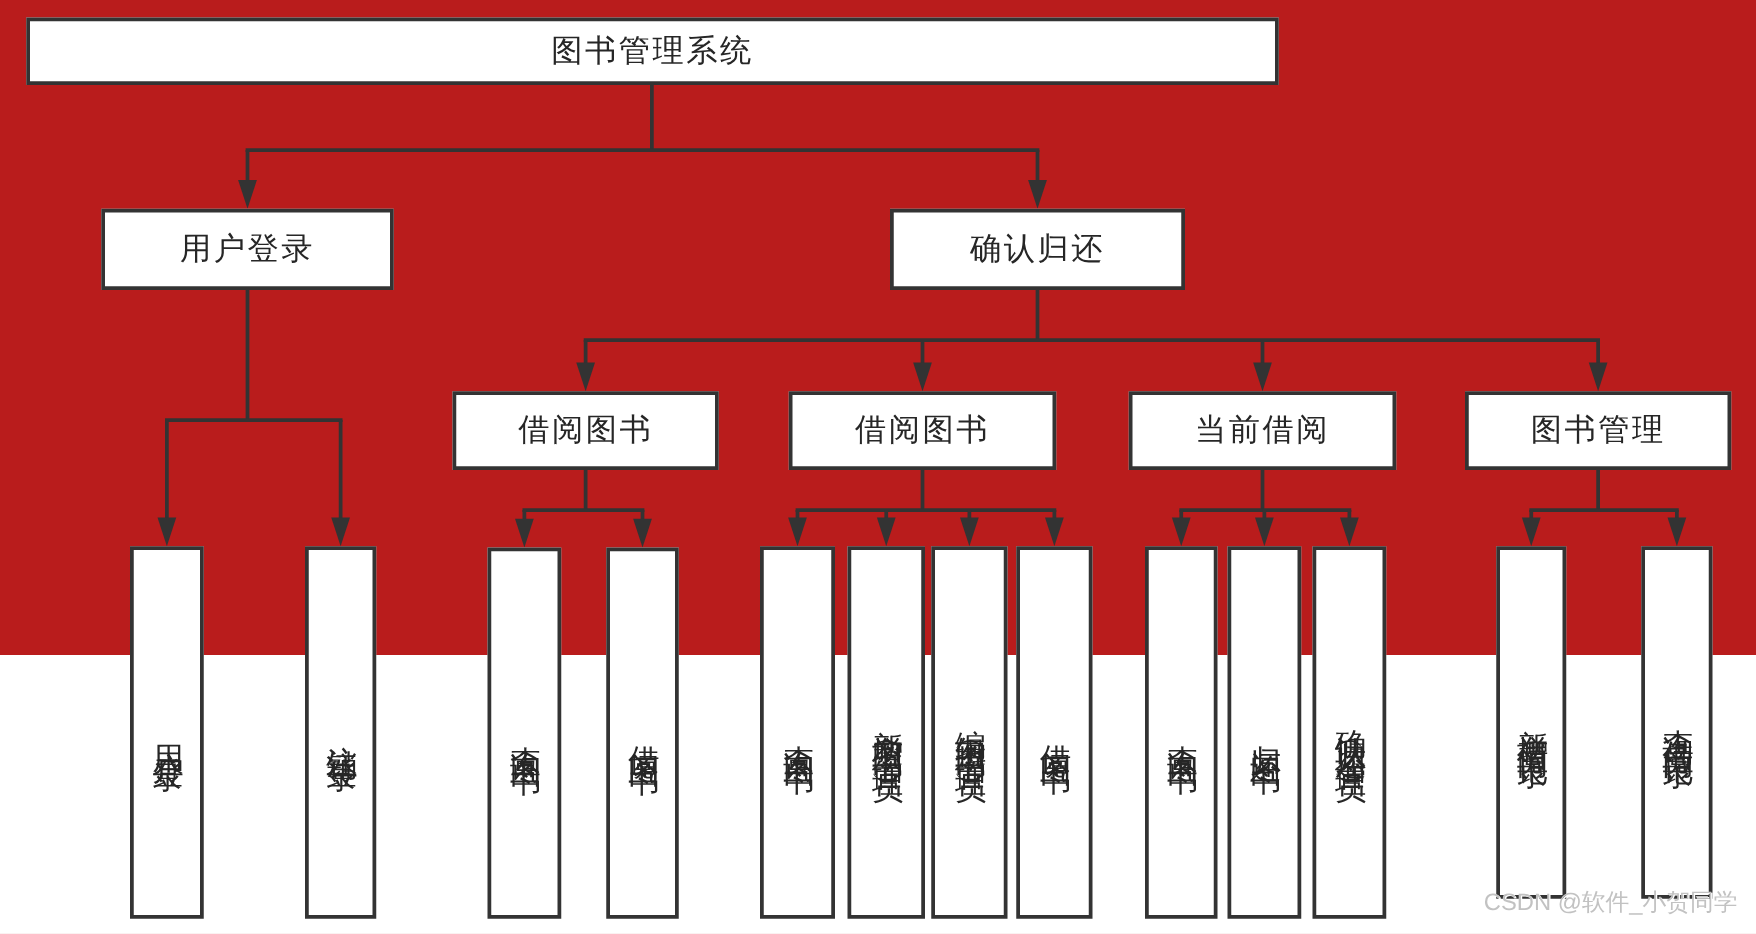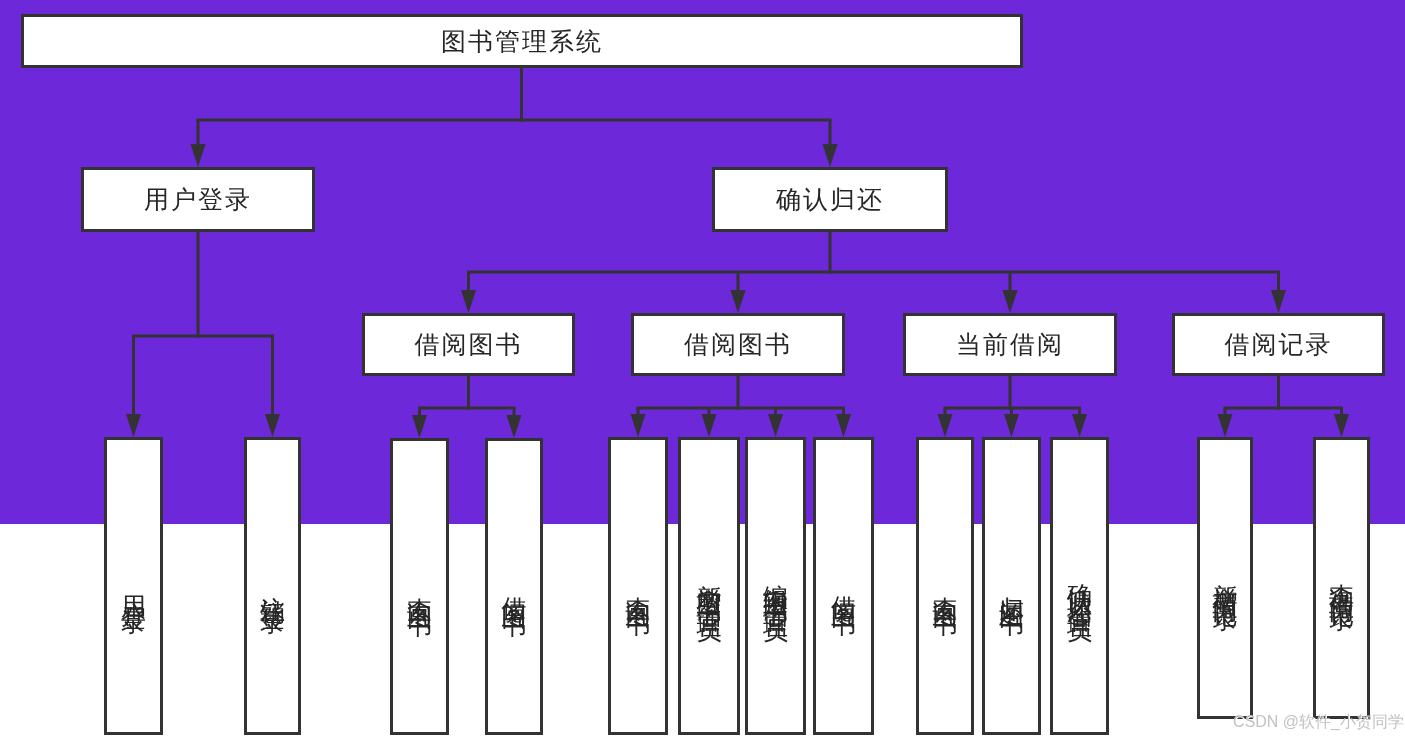--- a/index.html
+++ b/index.html
@@ -10,21 +10,21 @@
   body {
     width: 1405px;
     height: 747px;
     font-family: "Liberation Sans", "DejaVu Sans", sans-serif;
     overflow: hidden;
   }
   .canvas {
     position: relative;
     width: 1405px;
     height: 524px;
-    background: #6d28d9;
+    background: #b91c1c;
   }
   .connectors {
     position: absolute;
     left: 0;
     top: 0;
     z-index: 0;
   }
   .node {
     position: absolute;
     box-sizing: border-box;
@@ -44,24 +44,24 @@
   }
   .vlabel {
     writing-mode: vertical-lr;
     text-orientation: upright;
     font-size: 25px;
     letter-spacing: 5px;
     line-height: 1;
   }
   .watermark {
     position: absolute;
-    right: 1px;
+    right: 15px;
     top: 712px;
     z-index: 2;
-    font-size: 16px;
+    font-size: 19px;
     color: #c2c2c2;
     text-shadow: 1px 1px 0 #ffffff;
     white-space: nowrap;
     line-height: 1.2;
   }
 </style>
 </head>
 <body>
 
 <div class="canvas">
@@ -142,21 +142,21 @@
   <div class="node" style="left:362px;top:313px;width:213px;height:63px">
     <span class="hlabel">借阅图书</span>
   </div>
   <div class="node" style="left:631px;top:313px;width:214px;height:63px">
     <span class="hlabel">借阅图书</span>
   </div>
   <div class="node" style="left:903px;top:313px;width:214px;height:63px">
     <span class="hlabel">当前借阅</span>
   </div>
   <div class="node" style="left:1172px;top:313px;width:213px;height:63px">
-    <span class="hlabel">借阅记录</span>
+    <span class="hlabel">图书管理</span>
   </div>
 
   <div class="node" style="left:104px;top:437px;width:59px;height:298px">
     <span class="vlabel">用户登录</span>
   </div>
   <div class="node" style="left:244px;top:437px;width:57px;height:298px">
     <span class="vlabel">注销登录</span>
   </div>
 
   <div class="node" style="left:390px;top:438px;width:59px;height:297px">

